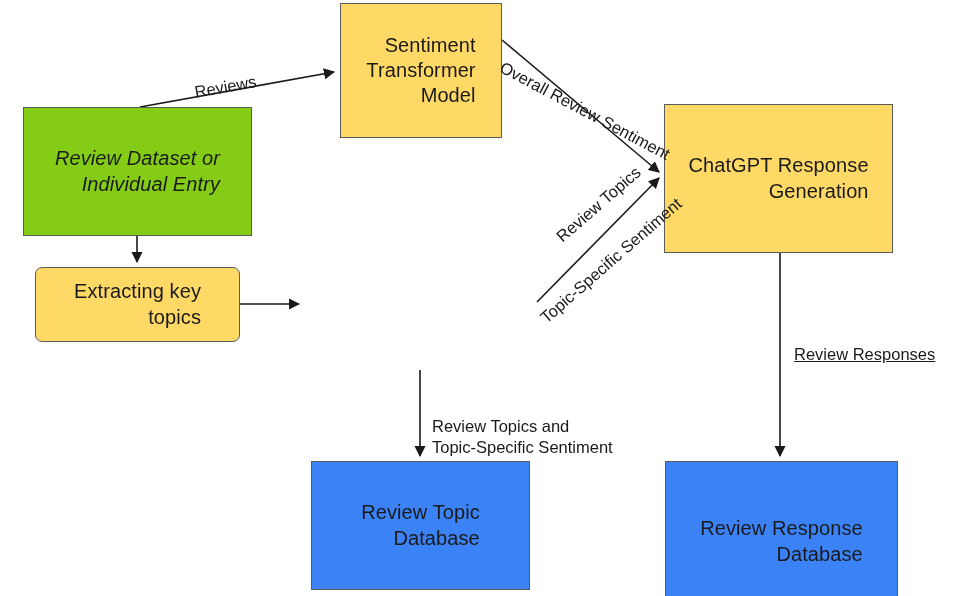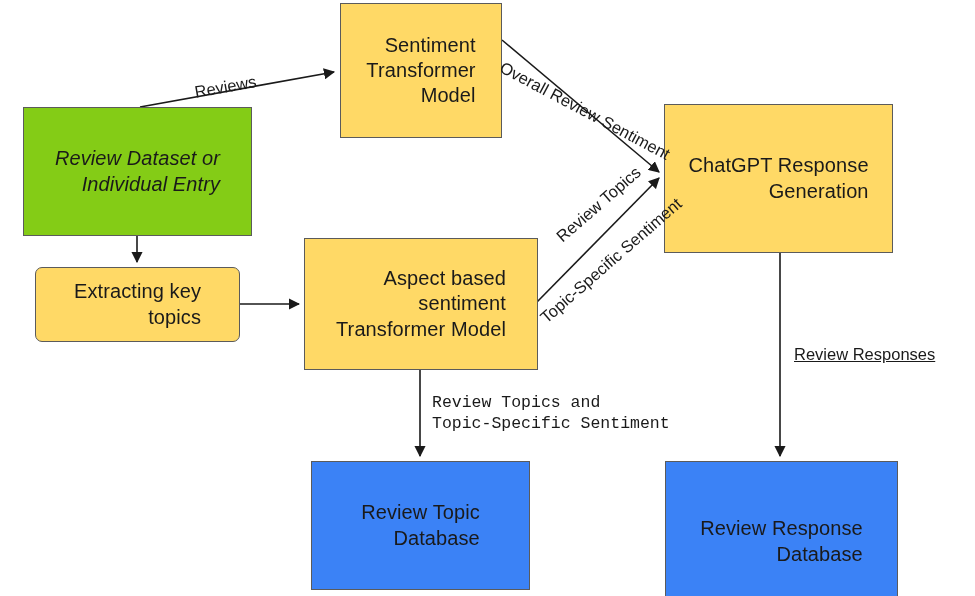--- a/index.html
+++ b/index.html
@@ -91,25 +91,20 @@
     <span>Sentiment
 Transformer
 Model</span>
   </div>
 
   <div class="node yellow" style="left:35px; top:267px; width:205px; height:75px;border-radius:7px;">
     <span>Extracting key
 topics</span>
   </div>
 
-  <div class="node yellow" style="left:304px; top:238px; width:234px; height:132px;">
-    <span>Aspect based
-sentiment
-Transformer Model</span>
-  </div>
 
   <div class="node yellow" style="left:664px; top:104px; width:229px; height:149px;">
     <span>ChatGPT Response
 Generation</span>
   </div>
 
   <div class="node blue" style="left:311px; top:461px; width:219px; height:129px;">
     <span>Review Topic
 Database</span>
   </div>
@@ -120,18 +115,18 @@
   </div>
 
   <div class="edge-label rot" style="left:193px; top:82px; transform: rotate(-10deg);">Reviews</div>
 
   <div class="edge-label rot" style="left:506px; top:57px; transform: rotate(28deg);">Overall Review Sentiment</div>
 
   <div class="edge-label rot" style="left:552px; top:231px; transform: rotate(-41deg);">Review Topics</div>
 
   <div class="edge-label rot" style="left:536px; top:312px; transform: rotate(-41deg);">Topic-Specific Sentiment</div>
 
-  <div class="edge-label" style="left:432px; top:392px;font-family:Liberation Mono, monospace;">Review Topics and
+  <div class="edge-label" style="left:432px; top:416px;">Review Topics and
 Topic-Specific Sentiment</div>
 
   <div class="edge-label" style="left:794px; top:344px;text-decoration:underline;">Review Responses</div>
 
 </div>
 
 </body></html>

